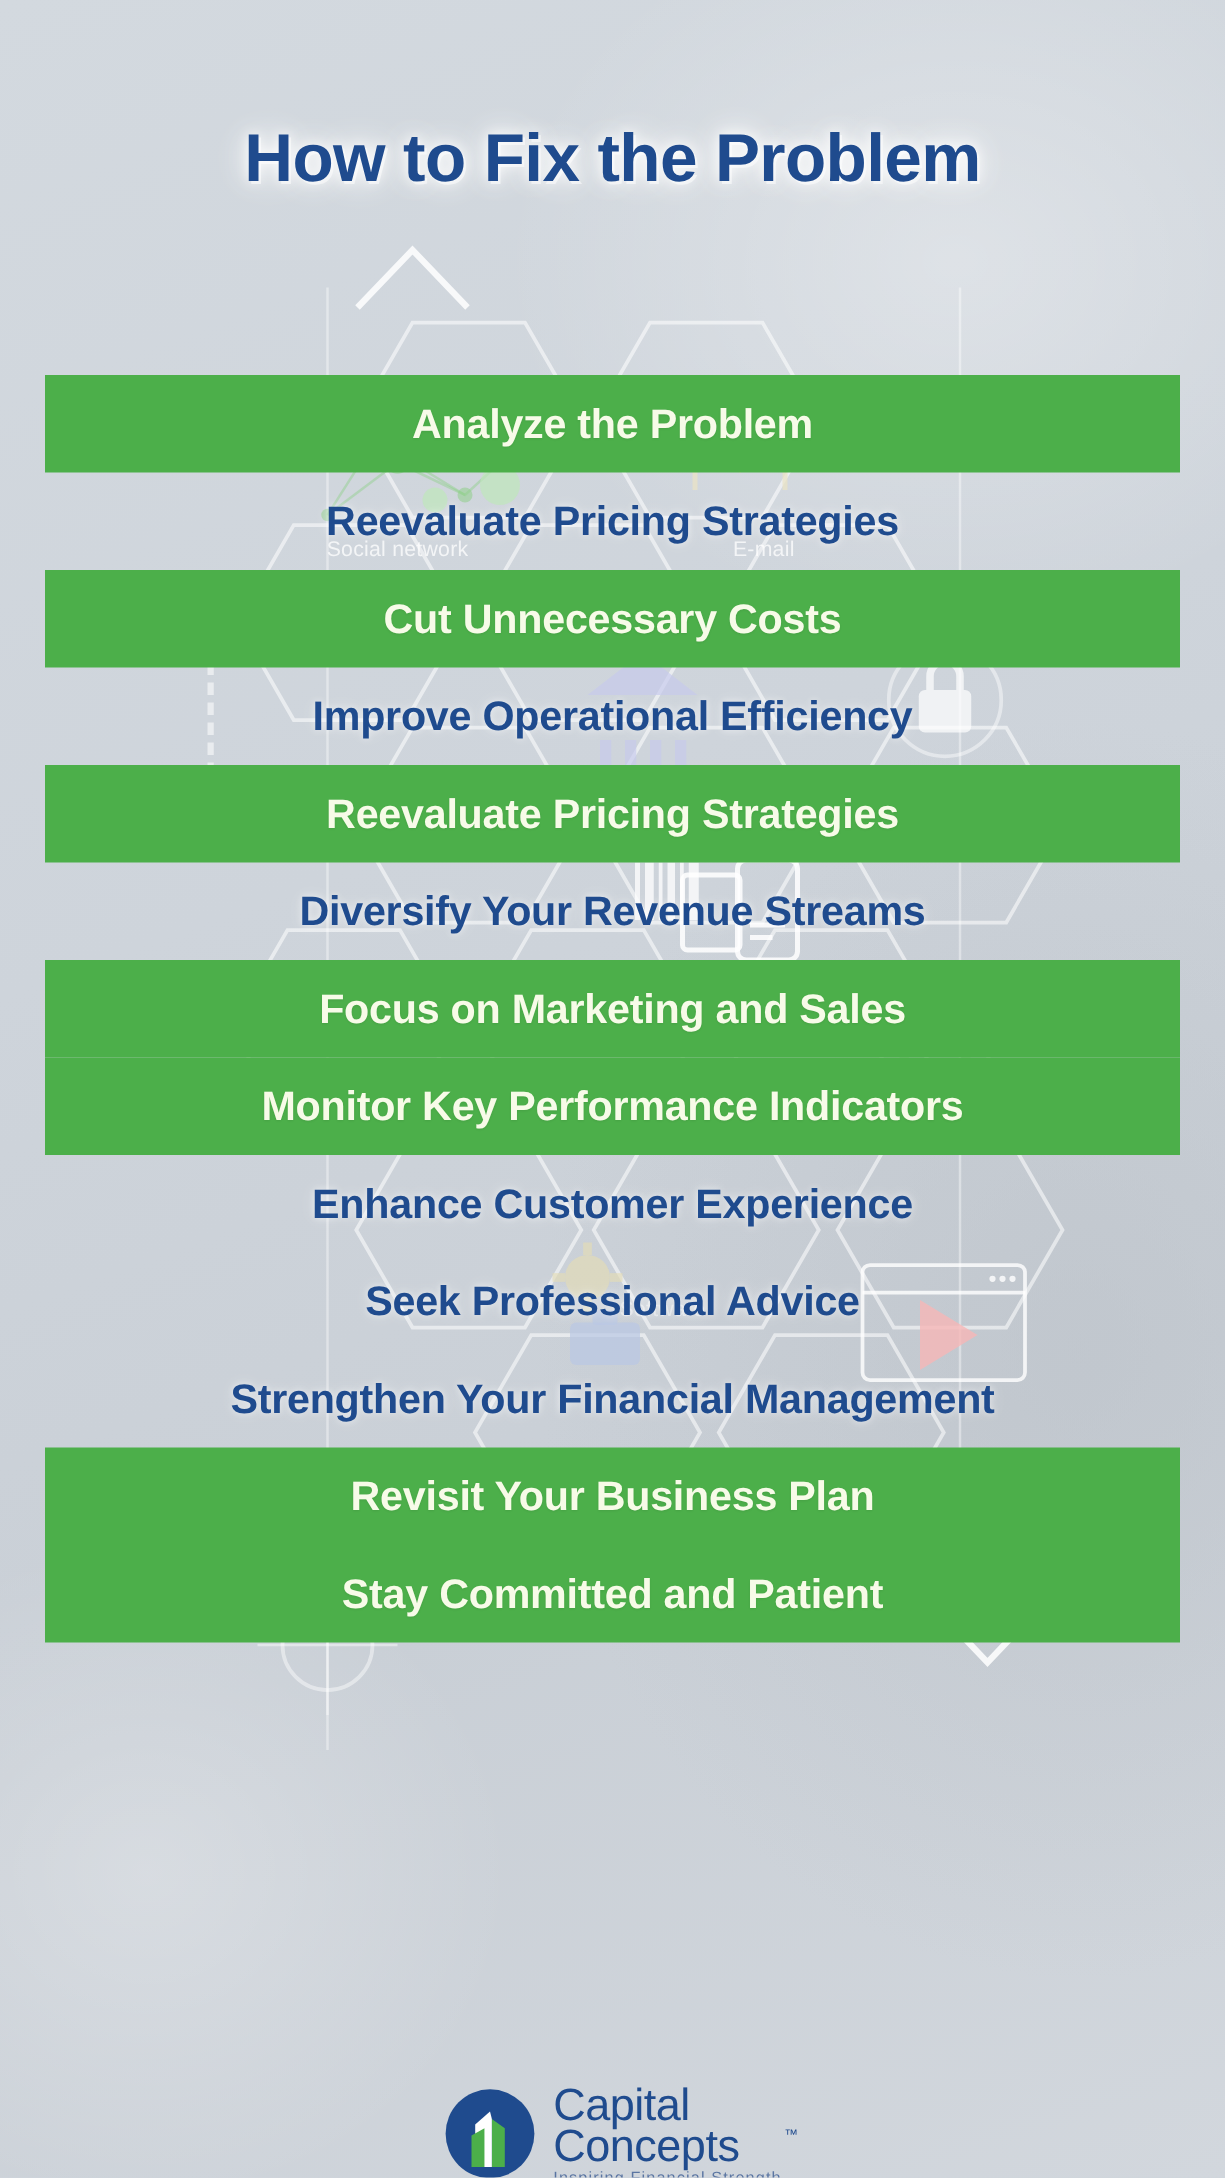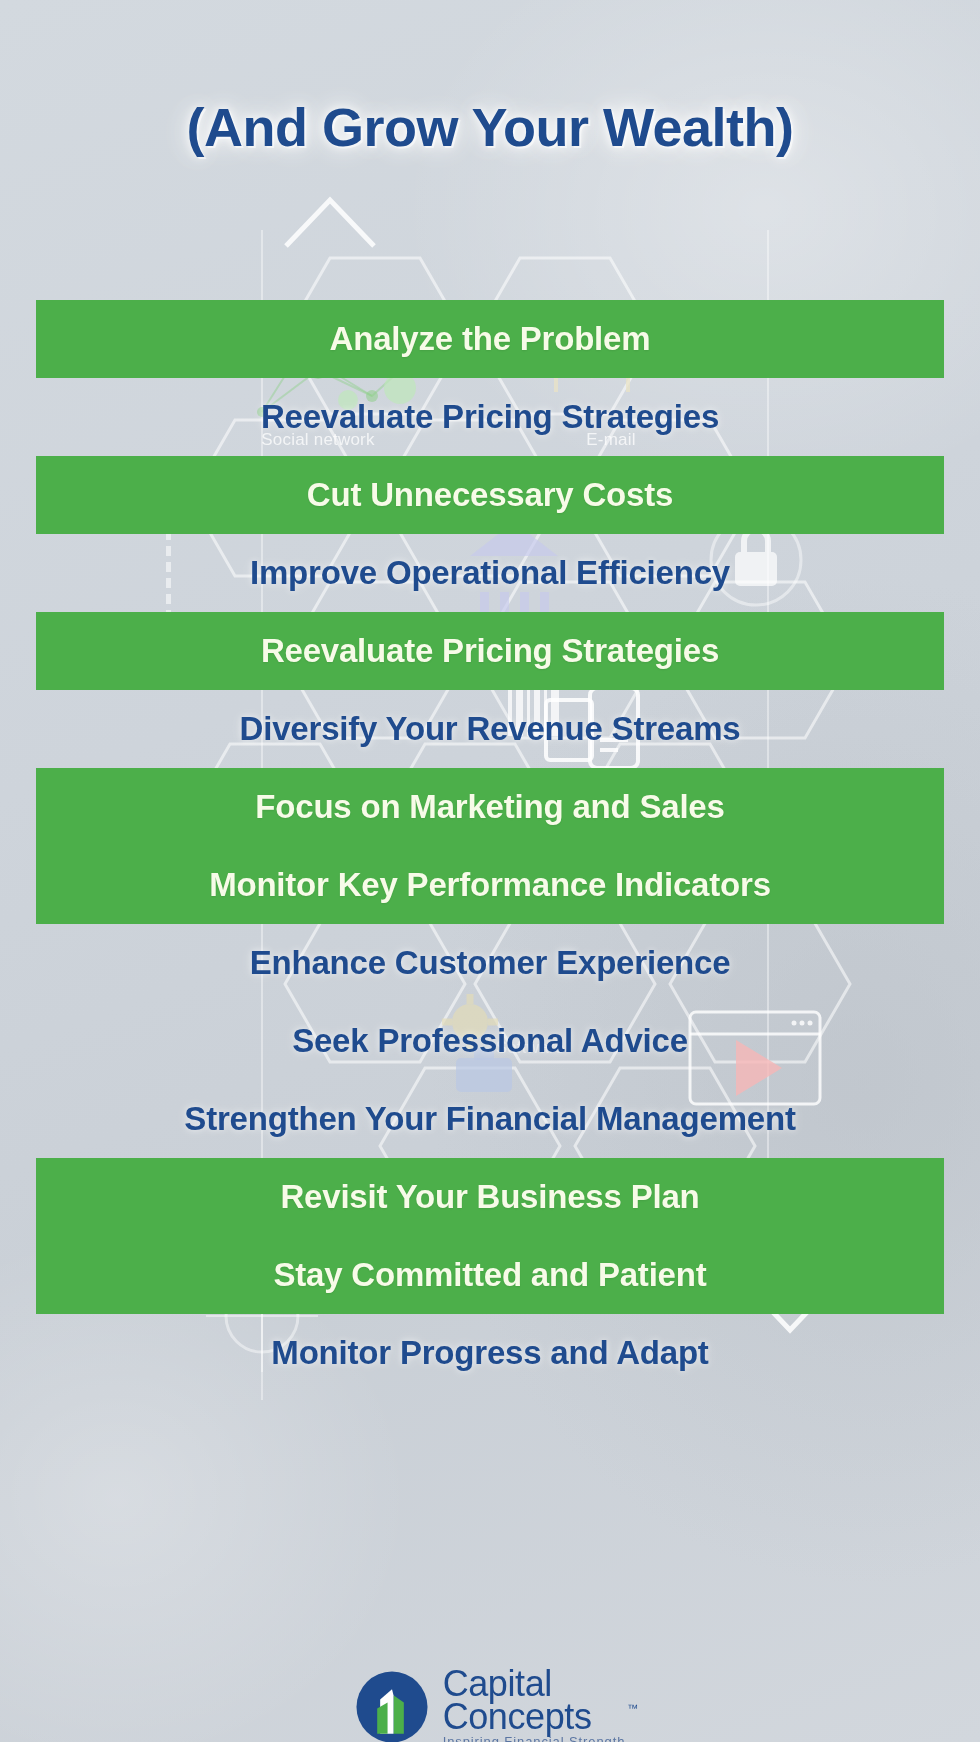--- a/index.html
+++ b/index.html
@@ -250,21 +250,21 @@
       </g>
     </svg>
 
     <div class="hexlabel" style="left:318px;top:430px;">Social network</div>
     <div class="hexlabel" style="left:611px;top:430px;">E-mail</div>
     <div class="hexlabel dim" style="left:760px;top:886px;">Revisit service</div>
     <div class="hexlabel dim" style="left:530px;top:1038px;">Software</div>
   </div>
 
   <div class="title-wrap">
-    <span class="title-line">(And Grow Your Wealth)</span>
+    <span class="title-line">How to Fix the Problem</span>
   </div>
 
   <div class="list">
     <div class="row green">
       <span class="label">Analyze the Problem</span>
     </div>
     <div class="row plain">
       <span class="label">Reevaluate Pricing Strategies</span>
     </div>
     <div class="row green">
@@ -292,23 +292,20 @@
       <span class="label">Seek Professional Advice</span>
     </div>
     <div class="row plain">
       <span class="label">Strengthen Your Financial Management</span>
     </div>
     <div class="row green">
       <span class="label">Revisit Your Business Plan</span>
     </div>
     <div class="row green">
       <span class="label">Stay Committed and Patient</span>
-    </div>
-    <div class="row plain">
-      <span class="label">Monitor Progress and Adapt</span>
     </div>
   </div>
 
   <div class="logo">
     <svg class="logo-mark" viewBox="0 0 100 100">
       <circle cx="50" cy="50" r="48" fill="#1f4b8e"></circle>
       <path d="M34 86 V40 L50 26 L50 86 Z" fill="#ffffff"></path>
       <path d="M30 86 V52 L44 44 V86 Z" fill="#4caf4a"></path>
       <path d="M52 86 V34 L66 44 V86 Z" fill="#4caf4a"></path>
       <path d="M50 26 L50 86 L52 86 L52 34 Z" fill="#ffffff"></path>

